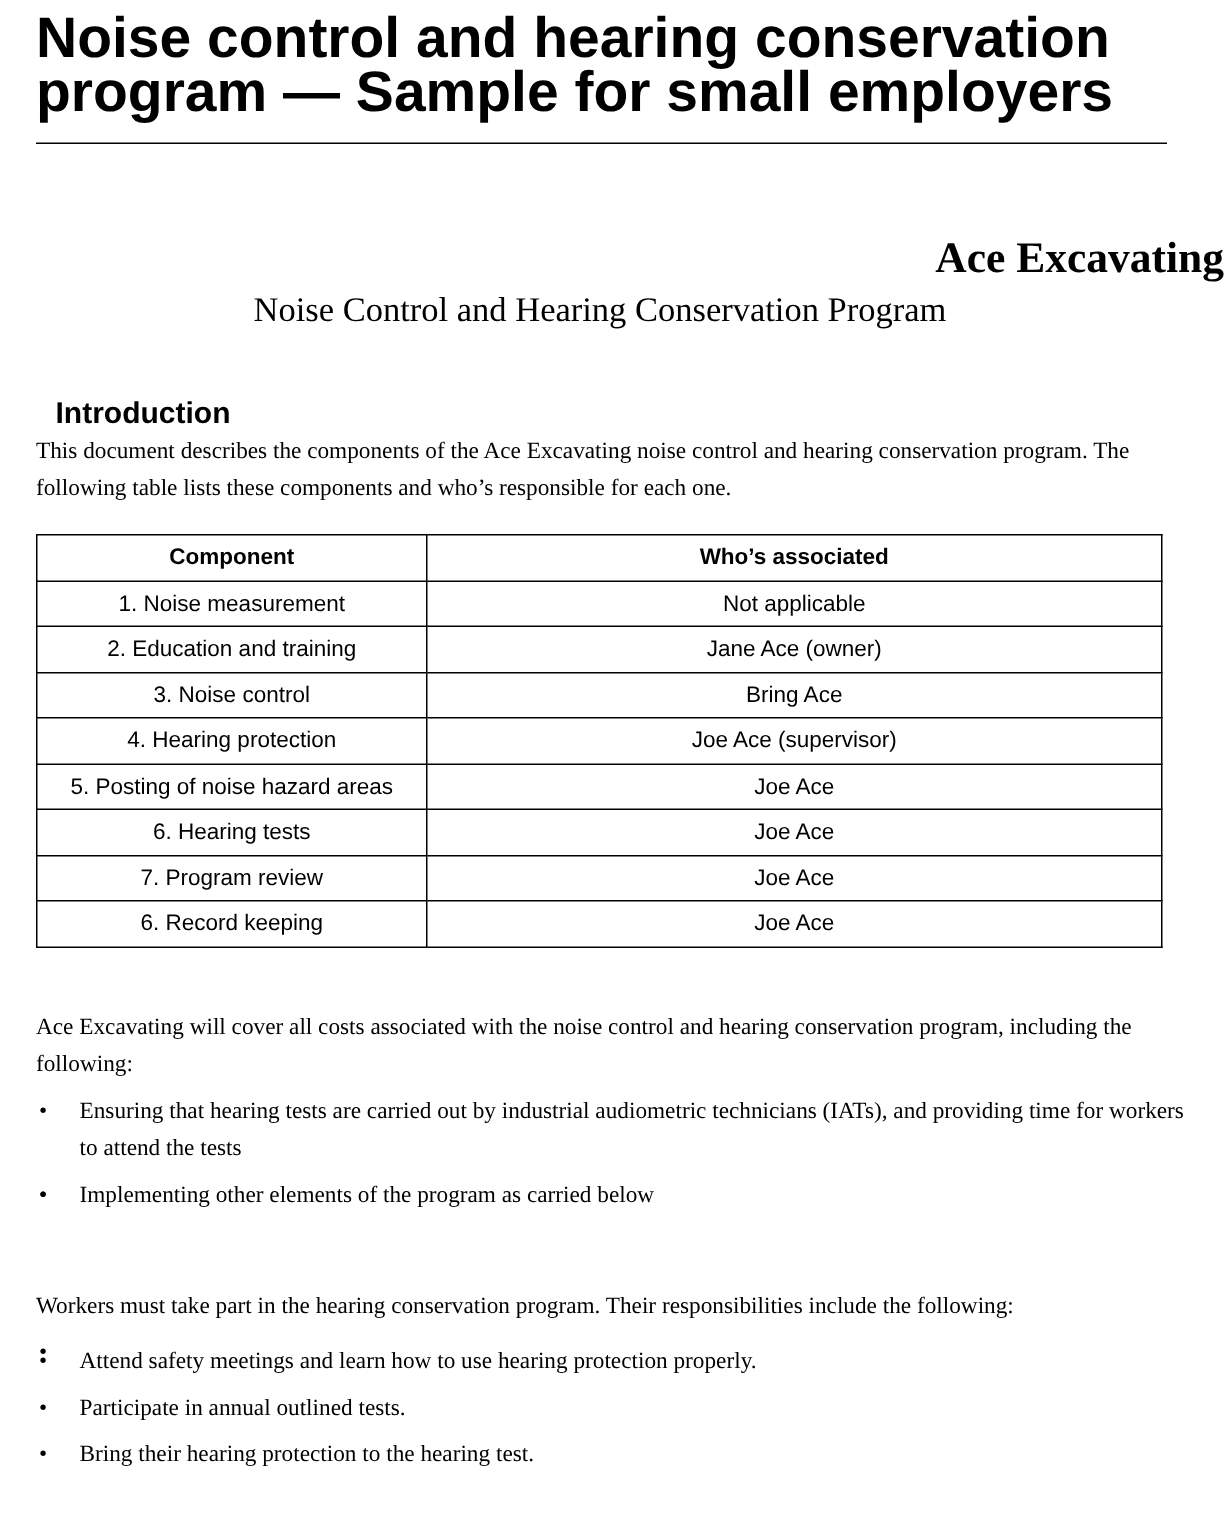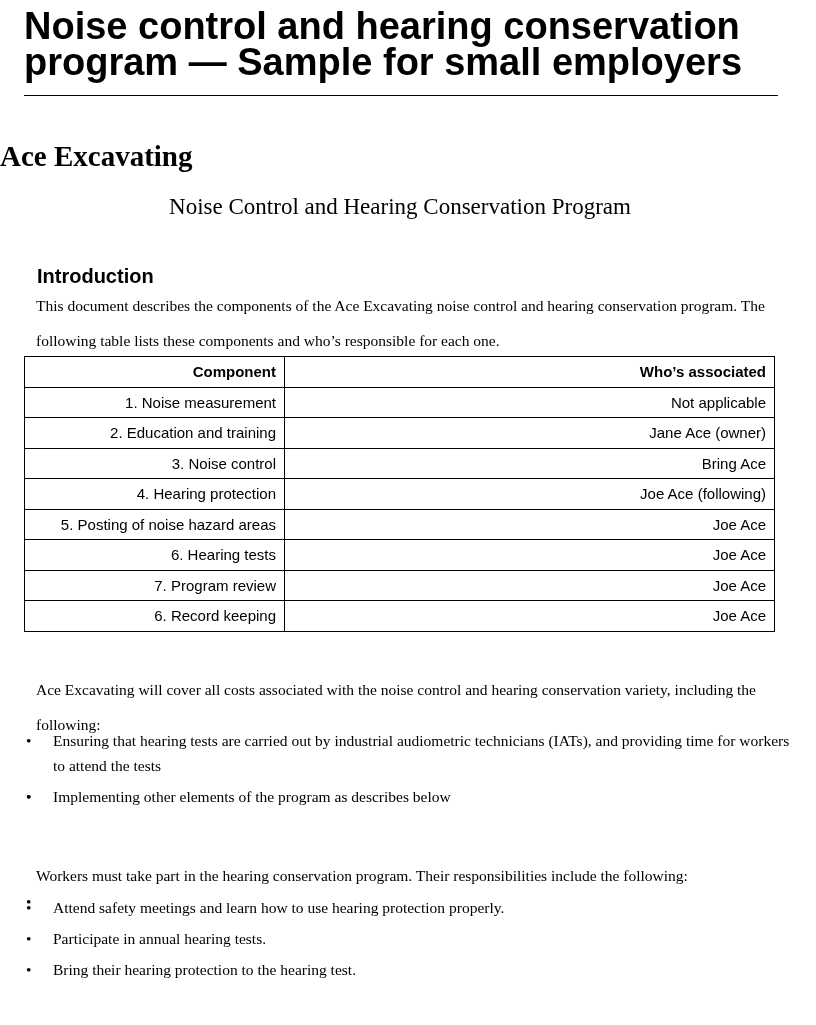--- a/index.html
+++ b/index.html
@@ -7,45 +7,45 @@
     .doc-title {
       position: absolute; left: 24px; top: 8px; width: 760px;
       font-family: "Liberation Sans", sans-serif; font-weight: bold;
       font-size: 38px; line-height: 36px; margin: 0;
     }
     .title-rule {
       position: absolute; left: 24px; top: 95px; width: 754px; height: 0;
       border-top: 1.5px solid #000;
     }
     .company {
-      position: absolute; left: 0; top: 138px; width: 800px; text-align: left;
-      font-family: "Liberation Serif", serif; font-weight: bold; font-size: 29px; line-height: 36px; margin: 0;
+      position: absolute; left: 0; top: 138px; width: 800px; text-align: right;
+      font-family: "Liberation Serif", serif; font-weight: bold; font-size: 29px; line-height: 36px; margin: 16px;
     }
     .program-title {
       position: absolute; left: 0; top: 192px; width: 800px; text-align: center;
       font-family: "Liberation Serif", serif; font-weight: normal; font-size: 23px; line-height: 30px; margin: 0;
     }
     .intro-heading {
       position: absolute; left: 24px; top: 250px;
       font-family: "Liberation Sans", sans-serif; font-weight: bold; font-size: 20px; line-height: 26px; margin: 13px;
     }
     .para {
-      position: absolute; left: 36px; width: 770px;
-      font-family: "Liberation Serif", serif; font-size: 15.5px; line-height: 35px; margin: 0;
+      position: absolute; left: 24px; width: 770px;
+      font-family: "Liberation Serif", serif; font-size: 15.5px; line-height: 25px; margin: 0;
     }
     .para-intro { top: 288px; }
     .para-costs { top: 672px; }
     .para-workers { top: 858px; }
     table.components {
       position: absolute; left: 24px; top: 356px; width: 751px;
       border-collapse: collapse;
       font-family: "Liberation Sans", sans-serif; font-size: 15px;
     }
     table.components th, table.components td {
-      border: 1.5px solid #000; text-align: right; padding: 0 8px; height: 29.5px; vertical-align: middle;
+      border: 1.5px solid #000; text-align: center; padding: 0 8px; height: 29.5px; vertical-align: middle;
     }
     table.components th { font-weight: bold; }
     table.components col.c1 { width: 260px; }
     ul.bullets {
       position: absolute; left: 24px; width: 770px; margin: 0; padding: 0; list-style: none;
       font-family: "Liberation Serif", serif; font-size: 15.5px; line-height: 25px;
     }
     ul.bullets li { position: relative; padding-left: 29px; margin-bottom: 6px; }
     ul.bullets li .bullet { position: absolute; left: 2px; top: 0; }
     .bullets-costs { top: 728px; }
@@ -82,47 +82,47 @@
     <tr>
       <td>2. Education and training</td>
       <td>Jane Ace (owner)</td>
     </tr>
     <tr>
       <td>3. Noise control</td>
       <td>Bring Ace</td>
     </tr>
     <tr>
       <td>4. Hearing protection</td>
-      <td>Joe Ace (following)</td>
+      <td>Joe Ace (supervisor)</td>
     </tr>
     <tr>
       <td>5. Posting of noise hazard areas</td>
       <td>Joe Ace</td>
     </tr>
     <tr>
       <td>6. Hearing tests</td>
       <td>Joe Ace</td>
     </tr>
     <tr>
       <td>7. Program review</td>
       <td>Joe Ace</td>
     </tr>
     <tr>
       <td>6. Record keeping</td>
       <td>Joe Ace</td>
     </tr>
   </tbody>
 </table>
 
-<p class="para para-costs">Ace Excavating will cover all costs associated with the noise control and hearing conservation variety, including the following:</p>
+<p class="para para-costs">Ace Excavating will cover all costs associated with the noise control and hearing conservation program, including the following:</p>
 <ul class="bullets bullets-costs">
   <li><span class="bullet">•</span><span>Ensuring that hearing tests are carried out by industrial audiometric technicians (IATs), and providing time for workers to attend the tests</span></li>
   <li><span class="bullet">•</span></li>
-  <li><span class="bullet">•</span><span>Implementing other elements of the program as describes below</span></li>
+  <li><span class="bullet">•</span><span>Implementing other elements of the program as carried below</span></li>
 </ul>
 
 <p class="para para-workers">Workers must take part in the hearing conservation program. Their responsibilities include the following:</p>
 <ul class="bullets bullets-workers">
   <li><span class="bullet">•</span></li>
   <li><span class="bullet">•</span><span>Attend safety meetings and learn how to use hearing protection properly.</span></li>
-  <li><span class="bullet">•</span><span>Participate in annual hearing tests.</span></li>
+  <li><span class="bullet">•</span><span>Participate in annual outlined tests.</span></li>
   <li><span class="bullet">•</span><span>Bring their hearing protection to the hearing test.</span></li>
 </ul>
 
 </body></html>

